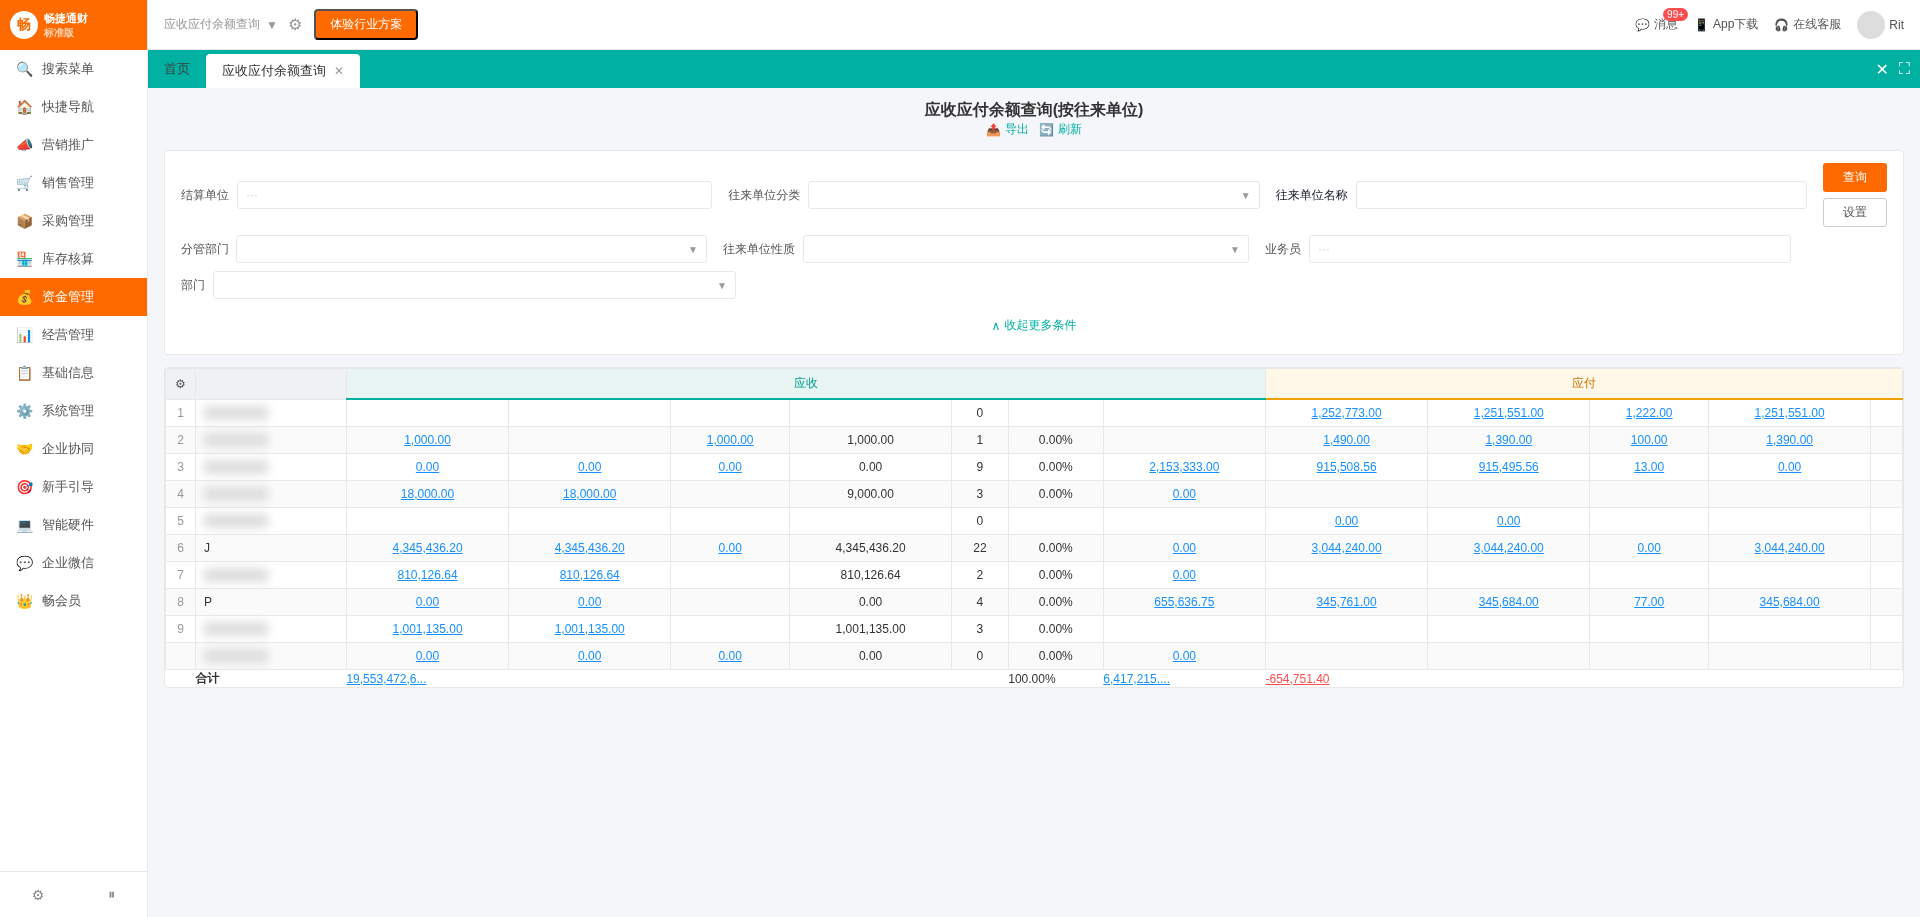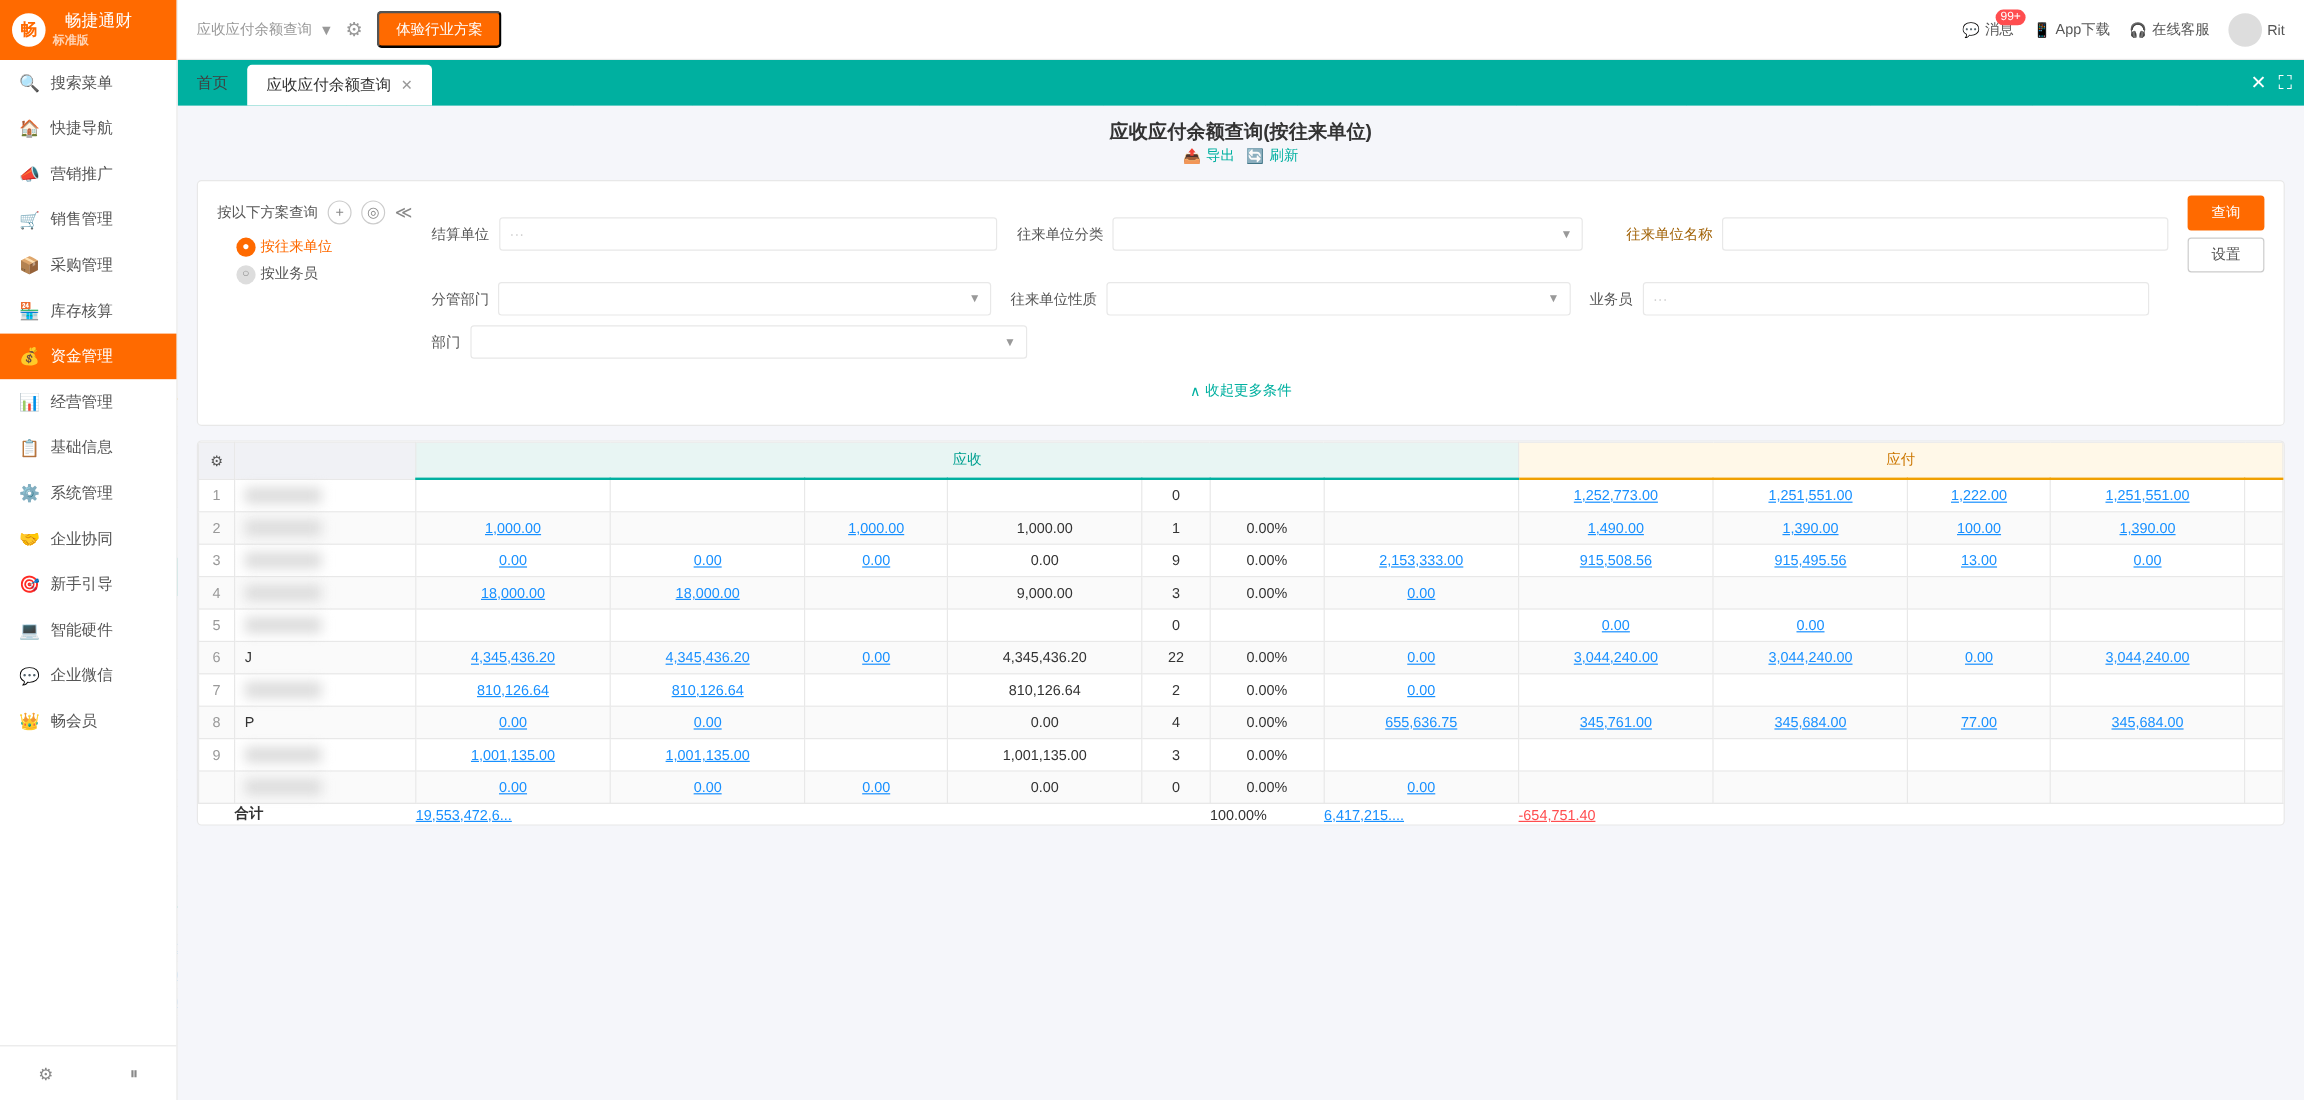--- a/index.html
+++ b/index.html
@@ -167,21 +167,21 @@
     .row-num { color: #999; text-align: center; }
     .blurred { filter: blur(5px); color: transparent; background: #ddd; border-radius: 2px; display: inline-block; min-width: 60px; height: 14px; }
   </style>
 </head>
 <body>
 
 <div class="sidebar">
   <div class="sidebar-logo">
     <div class="logo-icon">畅</div>
     <div>
-      <div style="font-size:14px;font-weight:normal;margin-left:10px;">畅捷通财</div>
+      <div style="font-size:11px;font-weight:bold;">畅捷通财</div>
       <div style="font-size:10px;opacity:0.7;">标准版</div>
     </div>
   </div>
 
   <div class="sidebar-item">
     <span class="icon">🔍</span>
     <span>搜索菜单</span>
   </div>
   <div class="sidebar-item">
     <span class="icon">🏠</span>
@@ -300,38 +300,20 @@
         <div class="page-action-btn">
           <span>🔄</span>
           <span>刷新</span>
         </div>
       </div>
     </div>
 
     <div class="filter-panel">
 
       <div style="display:flex; align-items:flex-start; gap:16px; margin-bottom:10px;">
-        <div style="display:flex; flex-direction:column; flex-shrink:0; padding-top:4px;">
-          <div class="filter-label-row">
-            <span style="font-size:12px;color:#555;">按以下方案查询</span>
-            <div class="filter-add-btn">+</div>
-            <div class="filter-scheme-btn">◎</div>
-            <div class="filter-collapse-btn">≪</div>
-          </div>
-          <div style="display:flex; flex-direction:column; gap:6px; padding-left:8px;">
-            <div class="scheme-item">
-              <div class="scheme-dot">●</div>
-              <span>按往来单位</span>
-            </div>
-            <div class="scheme-item2">
-              <div class="scheme-dot2">○</div>
-              <span>按业务员</span>
-            </div>
-          </div>
-        </div>
 
         <div style="flex:1; display:flex; flex-direction:column; gap:8px;">
 
           <div style="display:flex; align-items:center; gap:16px;">
 
             <div style="display:flex;align-items:center;gap:8px;flex:1;">
               <span style="color:#555;font-size:12px;white-space:nowrap;">结算单位</span>
               <div class="filter-input" style="flex:1;">
                 <span style="color:#ccc;">···</span>
               </div>
@@ -339,21 +321,21 @@
 
             <div style="display:flex;align-items:center;gap:8px;flex:1;">
               <span style="color:#555;font-size:12px;white-space:nowrap;">往来单位分类</span>
               <div class="filter-select" style="flex:1;">
                 <span></span>
                   <span class="filter-select-arrow">▼</span>
               </div>
             </div>
 
             <div style="display:flex;align-items:center;gap:8px;flex:1;">
-              <span style="color:#a16207;font-size:12px;white-space:nowrap;margin-left:20px;">往来单位名称</span>
+              <span style="color:#0f172a;font-size:12px;white-space:nowrap;">往来单位名称</span>
               <div class="filter-input" style="flex:1;"></div>
             </div>
 
             <div class="btn-col">
               <button class="query-btn">查询</button>
               <button class="set-btn">设置</button>
             </div>
           </div>
 
           <div style="display:flex; align-items:center; gap:16px;">

